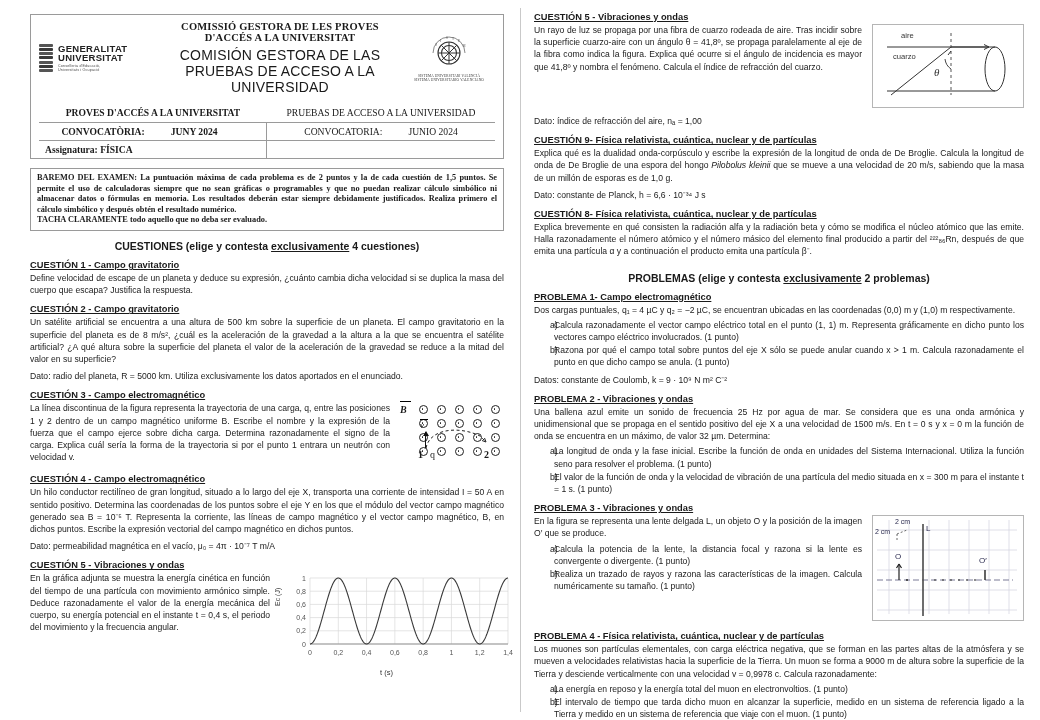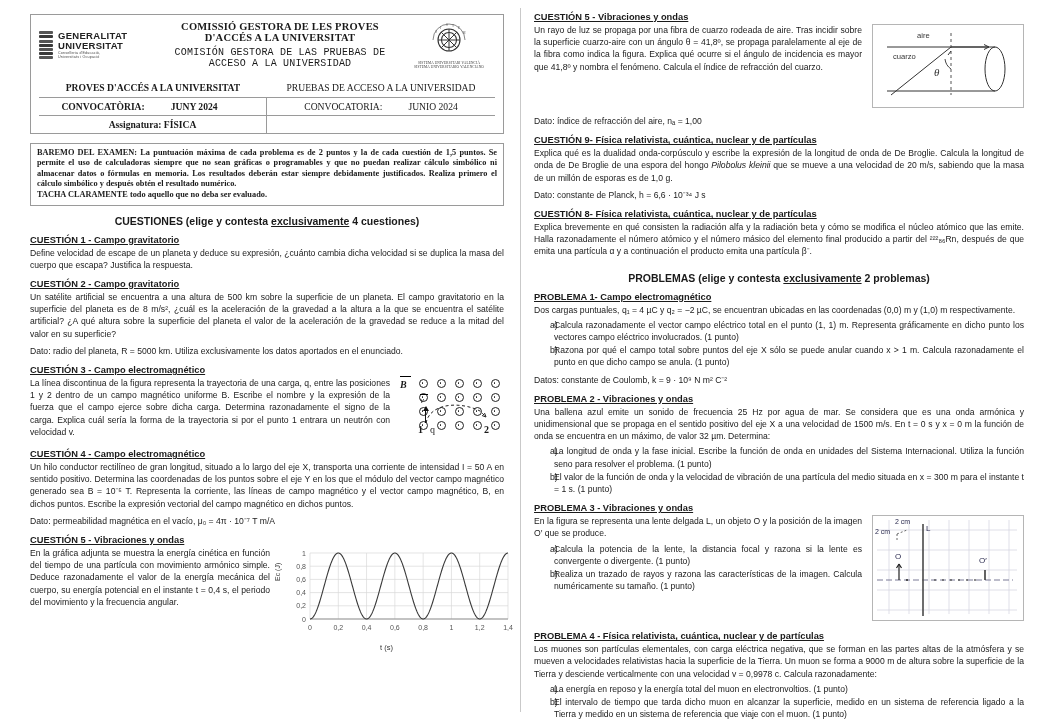--- a/index.html
+++ b/index.html
@@ -16,37 +16,37 @@
   .gv-bars{width:14px;height:28px;display:flex;flex-direction:column;justify-content:space-between;}
   .gv-bars i{display:block;height:3px;background:#3a3a3a;border-radius:1px;}
   .gv-bars i:nth-child(odd){background:#555;}
   .gv-text{line-height:1.02;}
   .gv-text .l1{font-size:9.5px;font-weight:bold;letter-spacing:.3px;color:#222;}
   .gv-text .l2{font-size:9.5px;font-weight:bold;letter-spacing:.3px;color:#222;}
   .gv-text .l3{font-size:3.6px;color:#444;margin-top:2px;letter-spacing:.2px;}
   .gv-text .l4{font-size:3.6px;color:#444;letter-spacing:.2px;}
   .hdr-mid{flex:1;text-align:center;}
   .hdr-mid .t1{font-family:"Liberation Serif",serif;font-weight:bold;font-size:10.5px;letter-spacing:.2px;}
-  .hdr-mid .t2{font-family:Liberation Mono, monospace;font-size:10px;margin-top:4px;letter-spacing:.2px;}
+  .hdr-mid .t2{font-family:Liberation Sans, sans-serif;font-size:14px;margin-top:4px;letter-spacing:.2px;}
   .seal{width:92px;flex:0 0 92px;text-align:center;}
   .seal svg{display:block;margin:0 auto;}
   .seal .s1,.seal .s2{font-family:"Liberation Serif",serif;font-size:3.4px;color:#333;letter-spacing:.2px;line-height:1.25;}
 
   .hdr-sub{display:flex;margin-top:12px;}
   .hdr-sub>div{width:50%;text-align:center;font-family:"Liberation Serif",serif;font-size:9.6px;}
   .hdr-sub .va{font-weight:bold;}
   .tbl{display:flex;border-top:1px solid #9a9a9a;margin-top:4px;}
   .tbl>div{width:50%;box-sizing:border-box;padding:3px 6px;font-family:"Liberation Serif",serif;font-size:9.6px;}
   .tbl .cl{border-right:1px solid #9a9a9a;text-align:center;}
   .tbl .cl b{margin-right:26px;}
   .tbl .cr{text-align:center;}
   .tbl .cr span.lbl{margin-right:26px;}
   .tbl2{display:flex;border-top:1px solid #9a9a9a;}
   .tbl2>div{width:50%;box-sizing:border-box;padding:3px 6px;font-family:"Liberation Serif",serif;font-size:9.6px;}
-  .tbl2 .cl{border-right:1px solid #9a9a9a;font-weight:bold;text-align:center;}
+  .tbl2 .cl{border-right:1px solid #9a9a9a;font-weight:bold;}
 
   
   .baremo{border:1px solid #9a9a9a;margin-top:9px;padding:4px 6px;font-family:"Liberation Serif",serif;font-weight:bold;font-size:8.3px;line-height:1.28;text-align:justify;}
   .cuestiones-title{text-align:center;font-weight:bold;font-size:10.5px;margin:9px 0 7px 0;}
   .u{text-decoration:underline;}
 
   
   .qh{font-weight:bold;font-size:9.3px;text-decoration:underline;margin:8px 0 2px 0;}
   .qb{font-size:8.6px;line-height:1.42;text-align:justify;}
   .qd{font-size:8.6px;line-height:1.42;margin-top:5px;}
@@ -295,21 +295,21 @@
             <line x1="14" y1="22" x2="122" y2="22" stroke="#333" stroke-width="1"></line>
             <line x1="14" y1="66" x2="122" y2="66" stroke="#333" stroke-width="1"></line>
             <ellipse cx="122" cy="44" rx="10" ry="22" fill="none" stroke="#333" stroke-width="1"></ellipse>
             <line x1="78" y1="8" x2="78" y2="70" stroke="#555" stroke-width="1" stroke-dasharray="3,3"></line>
             <line x1="18" y1="70" x2="78" y2="22" stroke="#333" stroke-width="1"></line>
             <line x1="78" y1="22" x2="116" y2="22" stroke="#333" stroke-width="1"></line>
             <path d="M116 22 l -5 -2.5 M116 22 l -5 2.5" stroke="#333" stroke-width="1" fill="none"></path>
             <path d="M78 26 l -3 4" stroke="#333" stroke-width="1" fill="none"></path>
             <path d="M72 34 A 14 14 0 0 0 78 44" fill="none" stroke="#333" stroke-width="0.9"></path>
           </svg>
-          <div class="flbl" style="left:44px;top:6px;">aire</div>
+          <div class="flbl" style="left:28px;top:6px;">aire</div>
           <div class="flbl" style="left:20px;top:27px;">cuarzo</div>
           <div class="flbl" style="left:61px;top:41px;font-size:11px;font-family:'Liberation Serif',serif;font-style:italic;">θ</div>
         </div>
       </div>
       <div class="qb">Un rayo de luz se propaga por una fibra de cuarzo rodeada de aire. Tras incidir sobre la superficie cuarzo-aire con un ángulo θ = 41,8º, se propaga paralelamente al eje de la fibra como indica la figura. Explica qué ocurre si el ángulo de incidencia es mayor que 41,8º y nombra el fenómeno. Calcula el índice de refracción del cuarzo.</div>
       <div class="clr"></div>
       <div class="qd">Dato: índice de refracción del aire, nₐ = 1,00</div>
     </div>
 
     <div>

